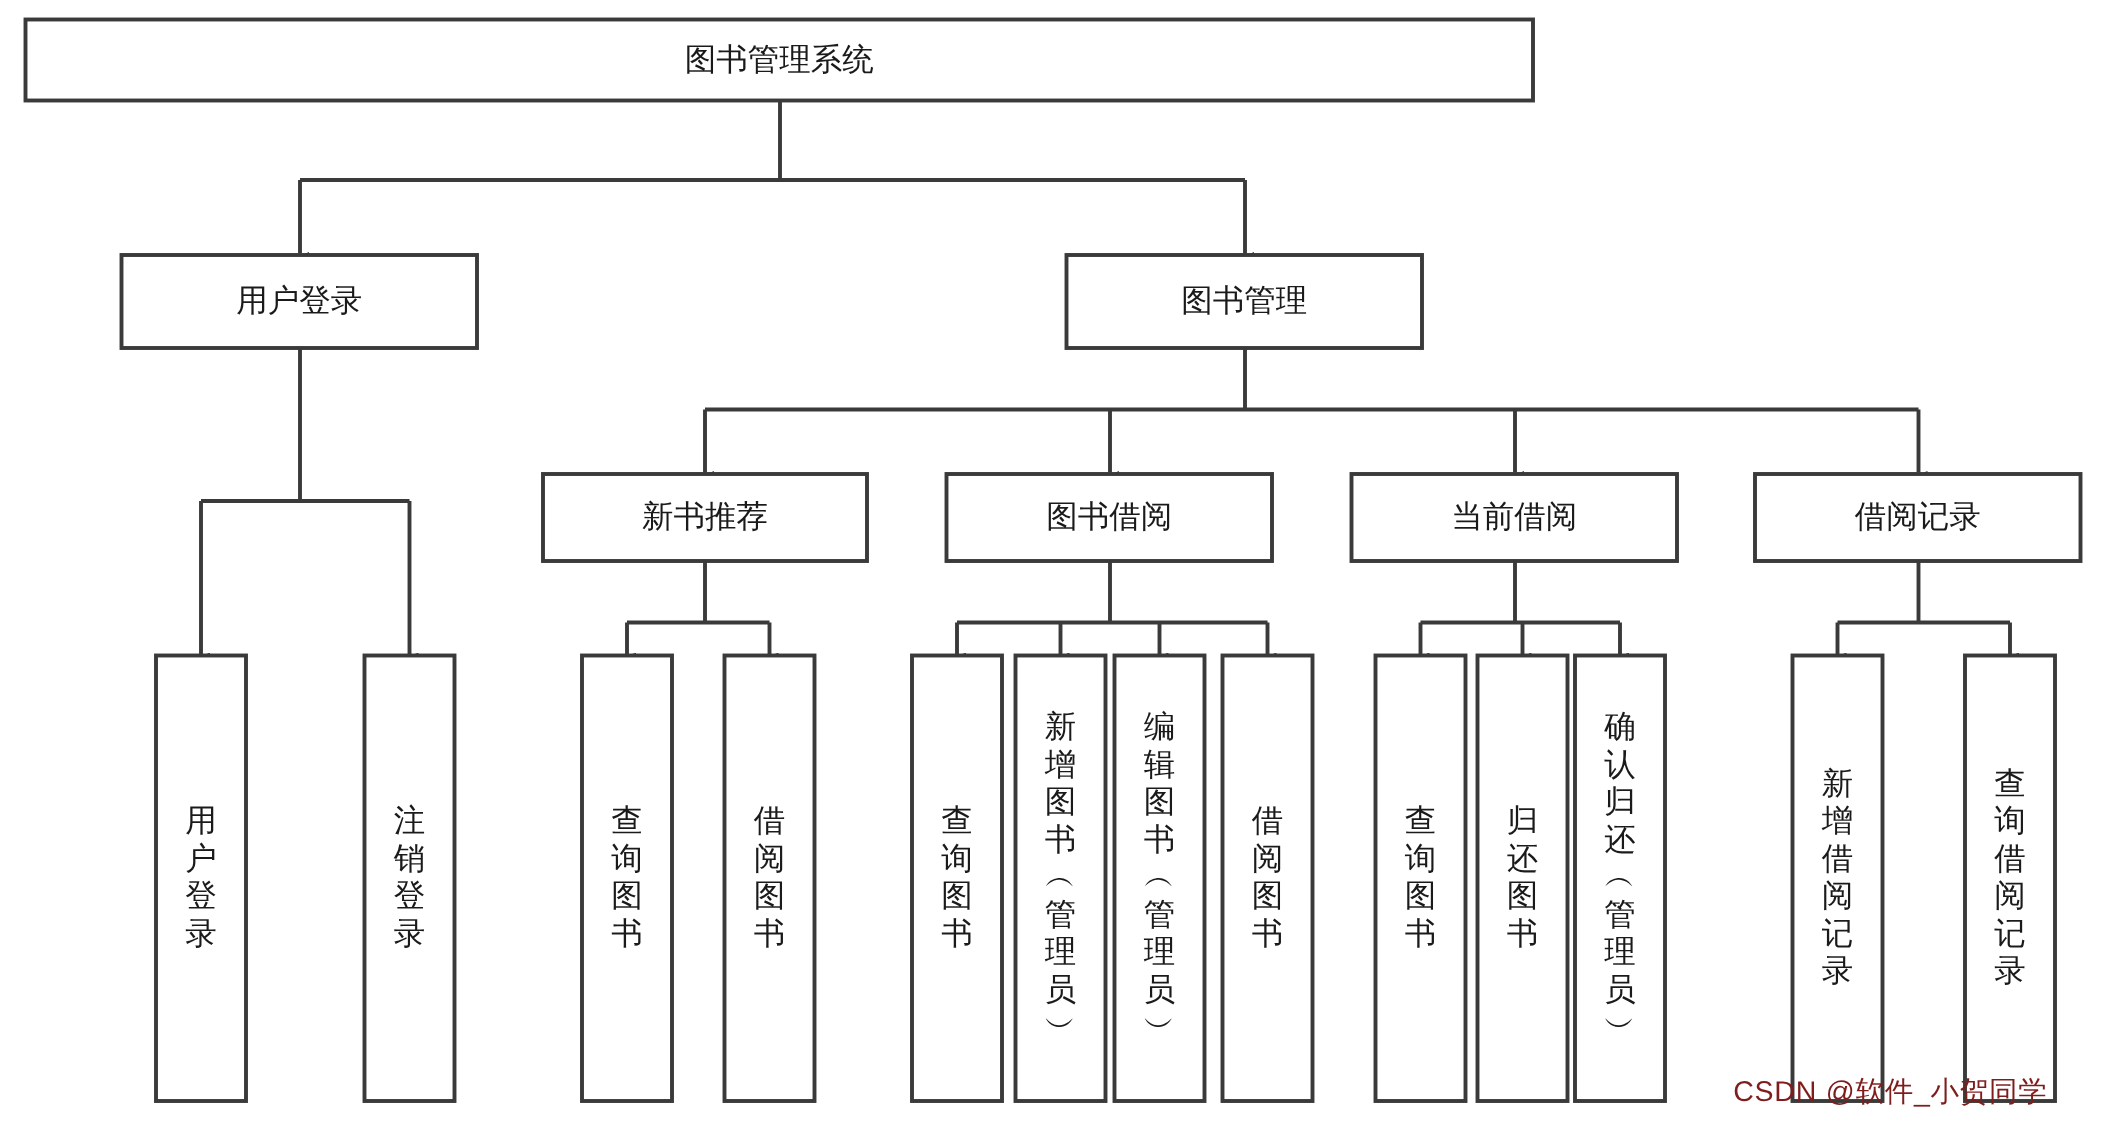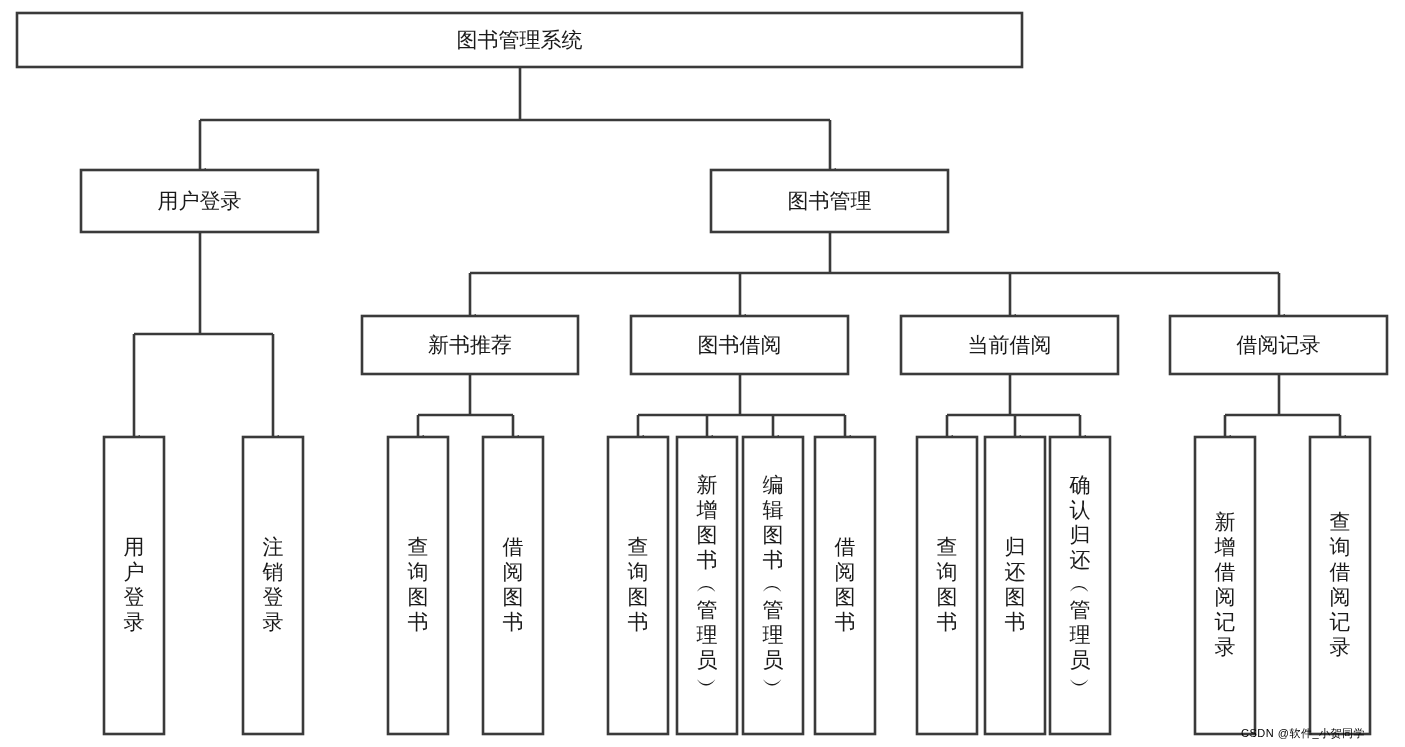--- a/index.html
+++ b/index.html
@@ -47,22 +47,22 @@
     font-family: "Liberation Sans", "DejaVu Sans", sans-serif;
     fill: #1a1a1a;
     font-size: 21px;
     text-anchor: middle;
   }
   .watermark {
     position: absolute;
     right: 12px;
     bottom: 6px;
     font-family: "Liberation Sans", "DejaVu Sans", sans-serif;
-    font-size: 11px;
-    color: #000000;
+    font-size: 19px;
+    color: #7f1d1d;
     letter-spacing: 0.5px;
     white-space: nowrap;
     pointer-events: none;
   }
 </style>
 </head>
 <body>
 
 <div id="diagram-root">
   <svg class="diagram" viewBox="0 0 1405 747">

